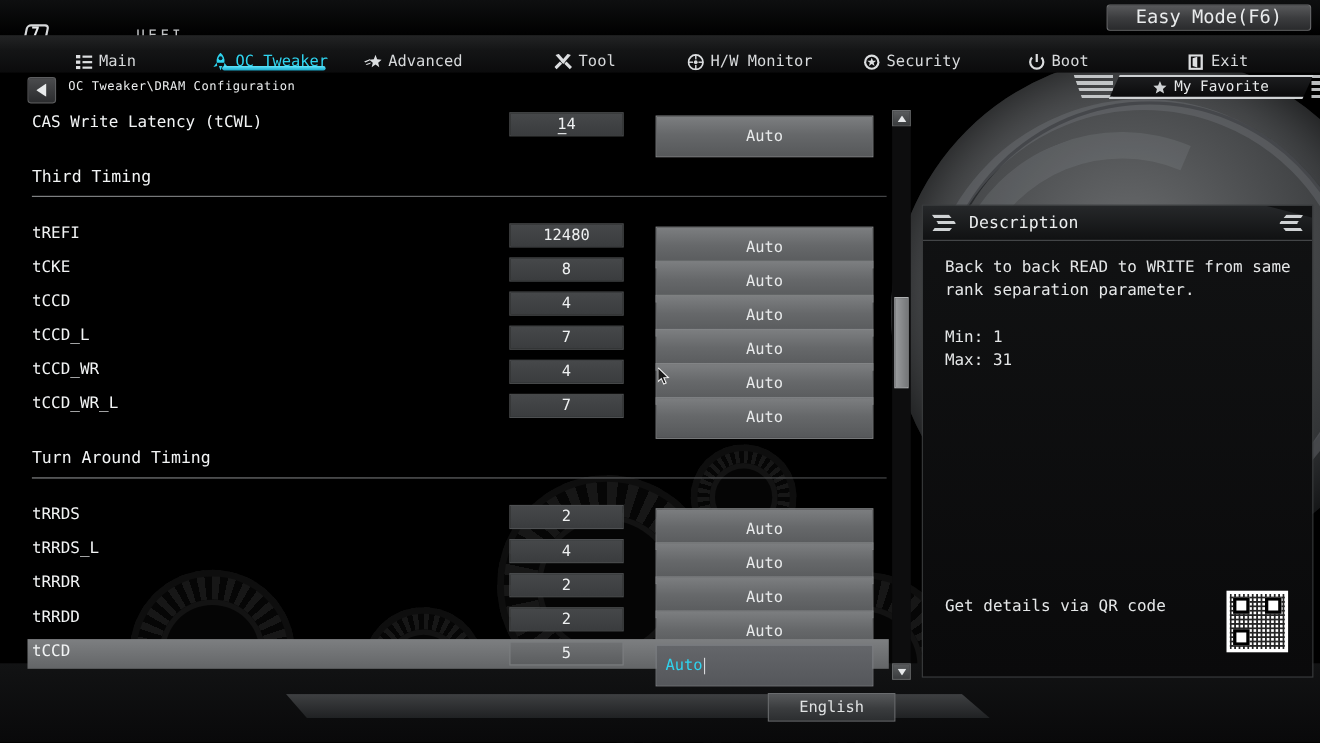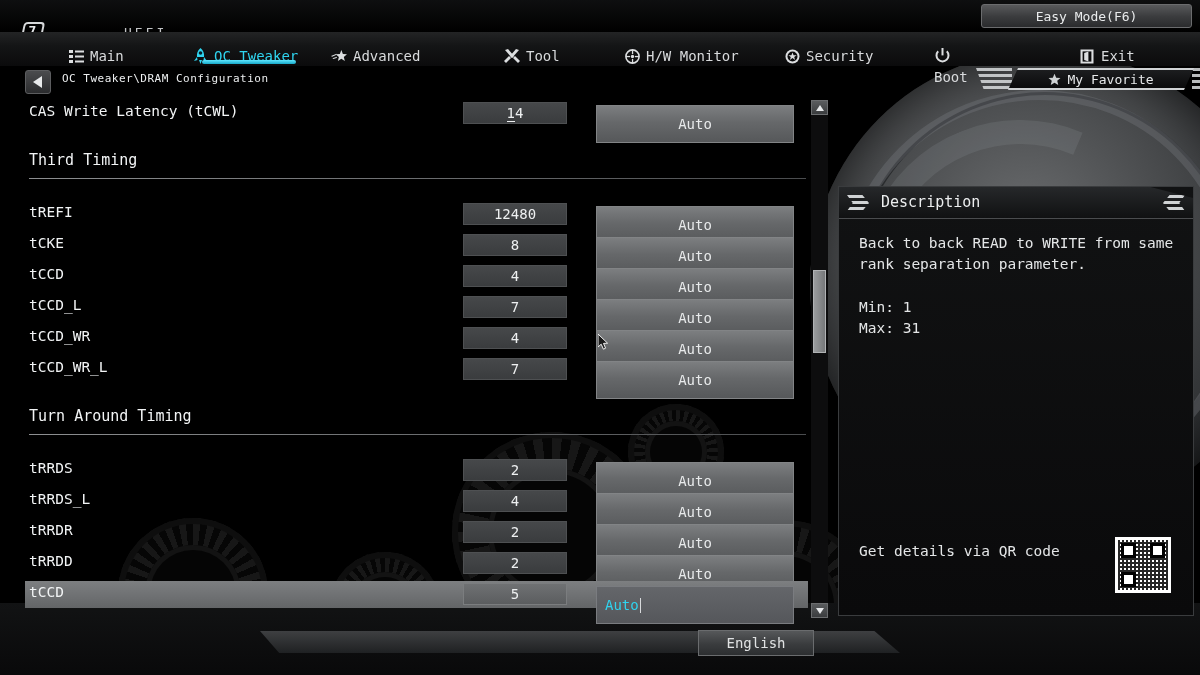--- a/index.html
+++ b/index.html
@@ -81,24 +81,24 @@
   }
   .brand .mark::after{
     content:"7"; position:absolute; left:4px; top:-1px;
     font-size:13px; color:#e6e8ea; font-weight:bold; transform: skewX(12deg);
   }
   .brand .name{ color:#eceeef; font-size:13px; letter-spacing:2px; font-weight:bold;margin-top:42px; }
   .brand .sub{ color:#c2c4c6; font-size:13px; letter-spacing:3px; margin-left:6px; }
 
   .easy-mode{
     position:absolute; right:8px; top:4px;
-    width:211px; height:24px;
+    width:186px; height:24px;
     background: linear-gradient(180deg,#58595b 0%, #3b3c3e 52%, #2a2b2d 100%);
     border:1px solid #6b6c6e; border-radius:3px;
-    color:#e9ebec; font-size:13px;
+    color:#e9ebec; font-size:17px;
     display:flex; align-items:center; justify-content:center;
   }
 
   
   .nav{
     position:absolute; left:0; top:32px; width:1200px; height:34px;
     background: linear-gradient(180deg,#232425 0%, #141516 40%, #0b0b0c 100%);
     display:flex; align-items:center; z-index:6;
   }
   .nav-item{
@@ -360,21 +360,21 @@
       <div class="nav-item" style="position: absolute; left: 780px;">
         <span class="ico">
           <svg width="15" height="15" viewBox="0 0 15 15">
             <circle cx="7.5" cy="7.5" r="7" fill="#dcdee0"></circle>
             <circle cx="7.5" cy="7.5" r="5" fill="#0b0b0c"></circle>
             <path d="M7.5 3.4 L8.6 6.2 L11.6 6.2 L9.2 8 L10.1 10.9 L7.5 9.1 L4.9 10.9 L5.8 8 L3.4 6.2 L6.4 6.2 Z" fill="#dcdee0"></path>
           </svg>
         </span>
         <span>Security</span>
       </div>
-      <div class="nav-item" style="position: absolute; left: 930px; flex-direction: column;">
+      <div class="nav-item" style="position: absolute; left: 930px;">
         <span class="ico">
           <svg width="15" height="15" viewBox="0 0 15 15">
             <path d="M3.2 3.2 A6 6 0 1 0 11.8 3.2" fill="none" stroke="#dcdee0" stroke-width="2"></path>
             <rect x="6.5" y="0" width="2" height="7.4" fill="#dcdee0"></rect>
           </svg>
         </span>
         <span>Boot</span>
       </div>
       <div class="nav-item" style="position: absolute; left: 1075px;">
         <span class="ico">

